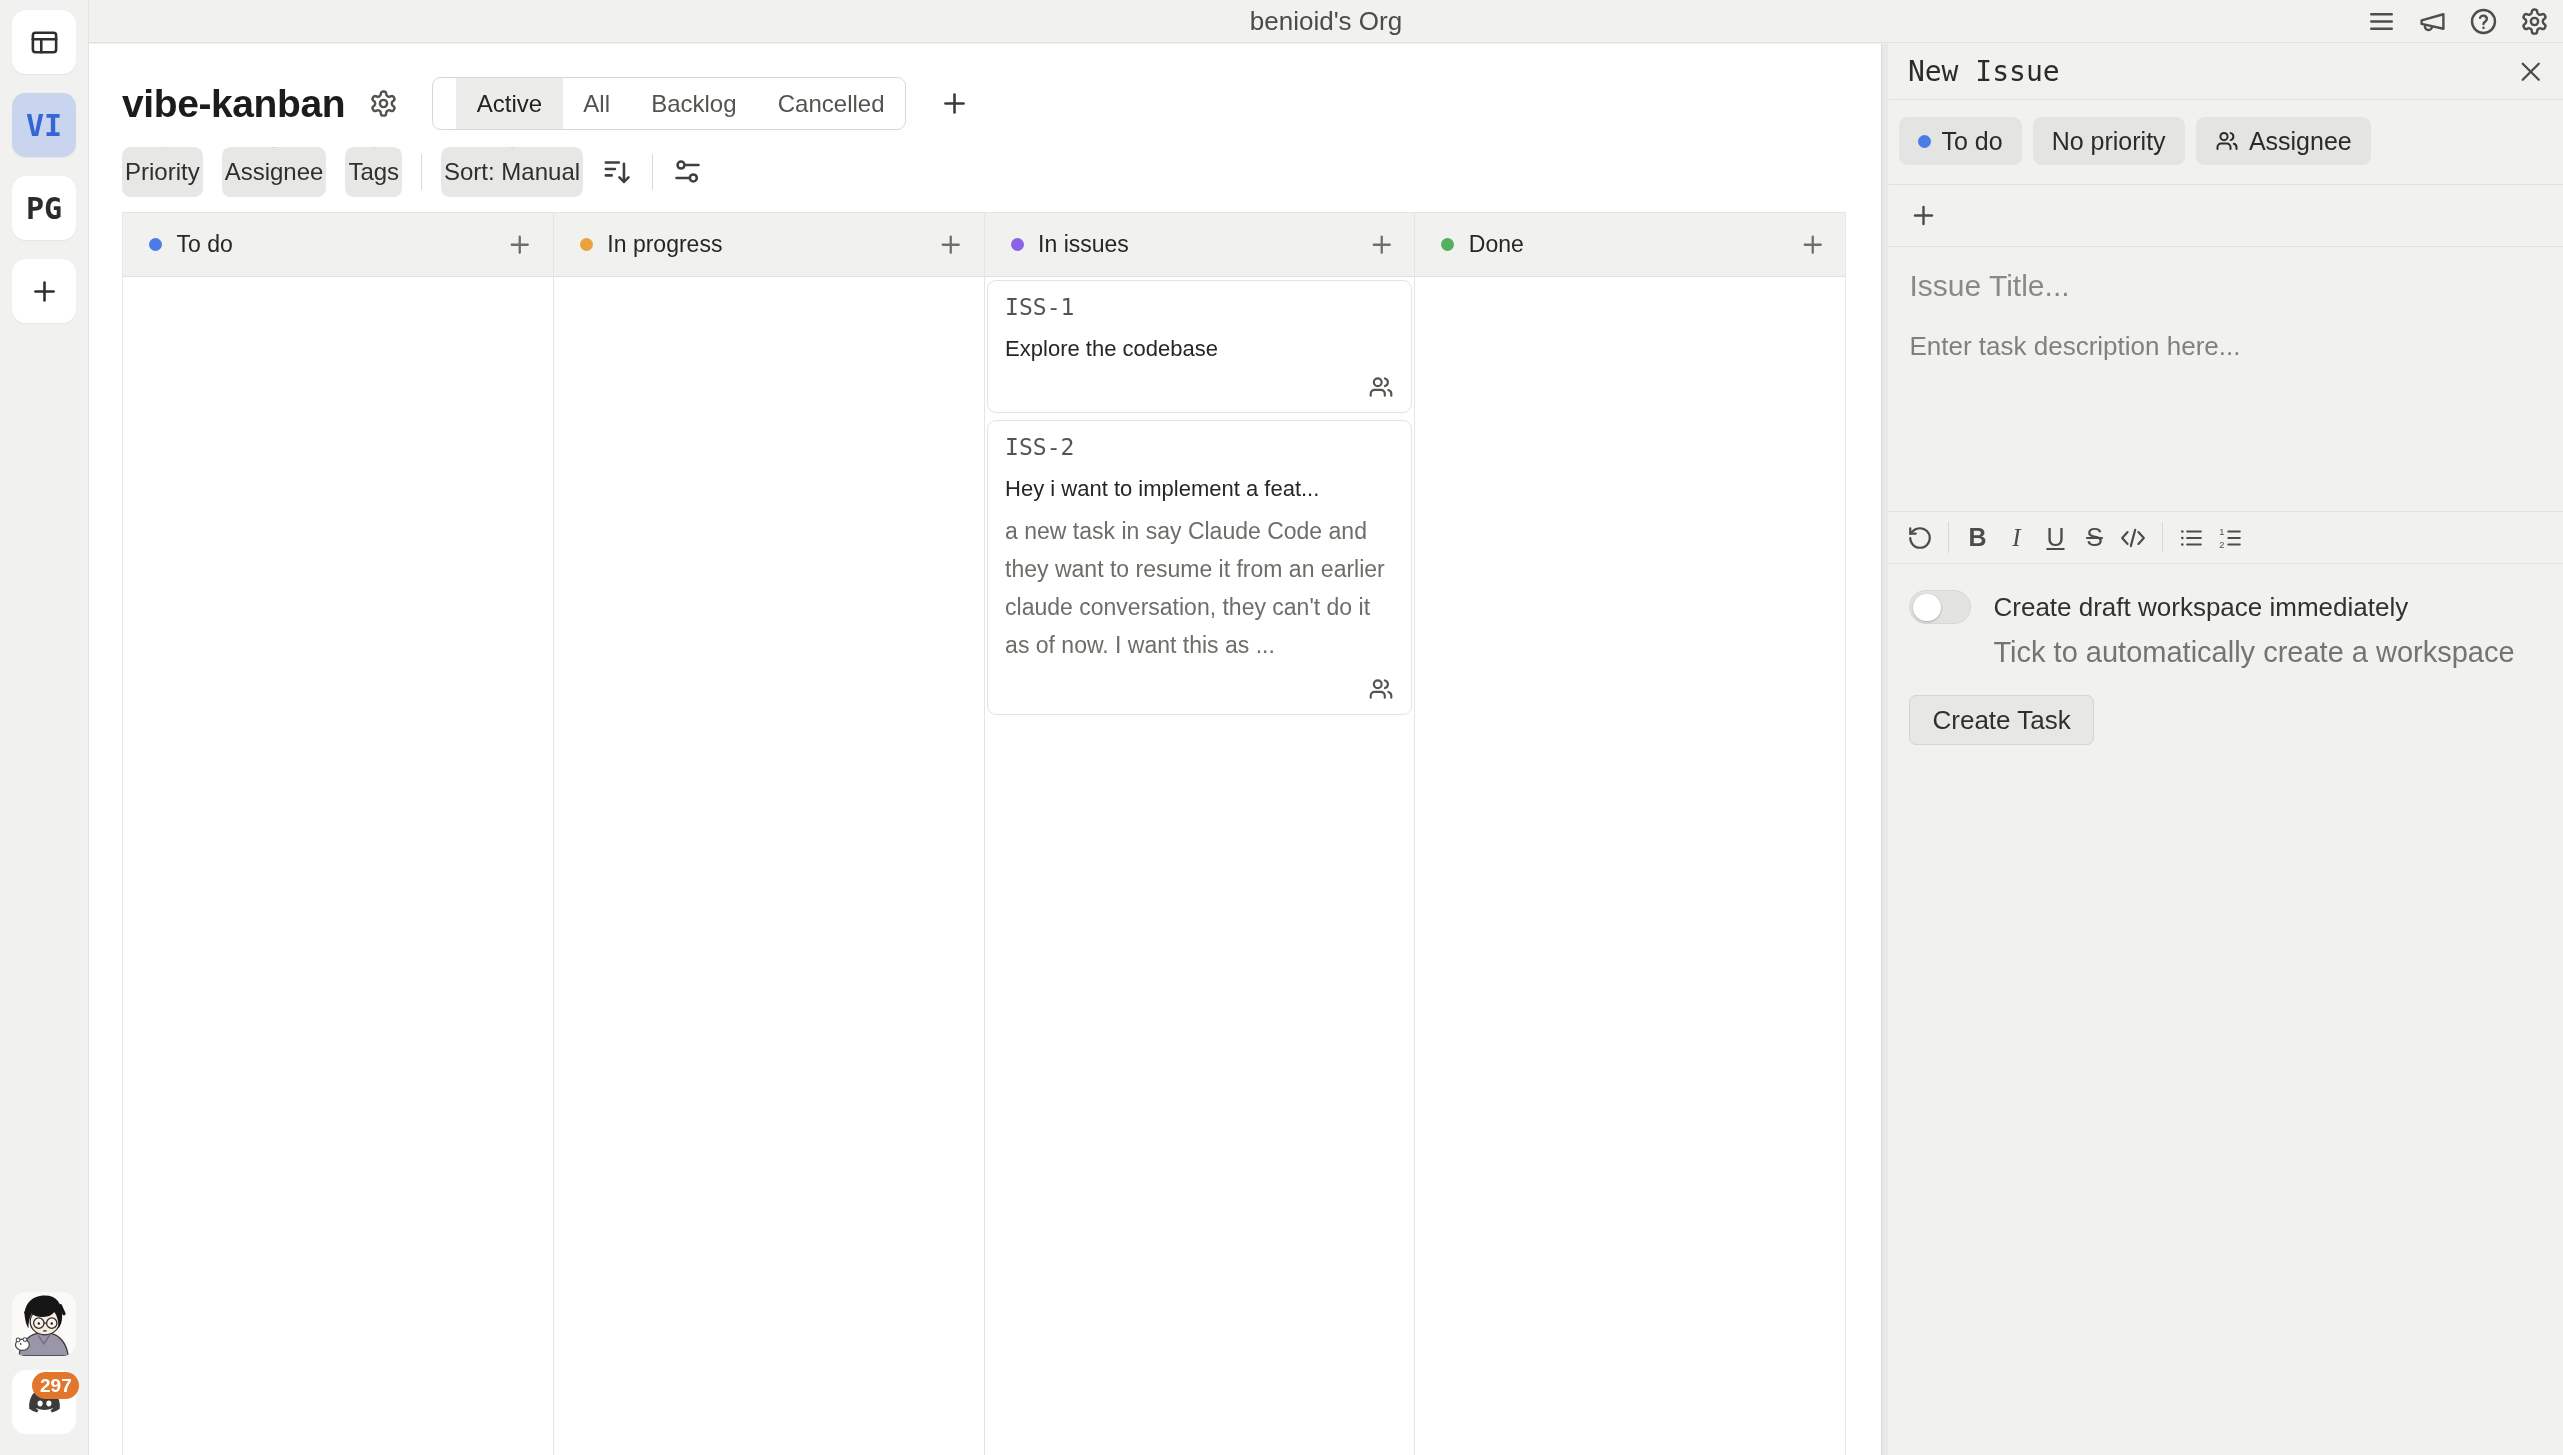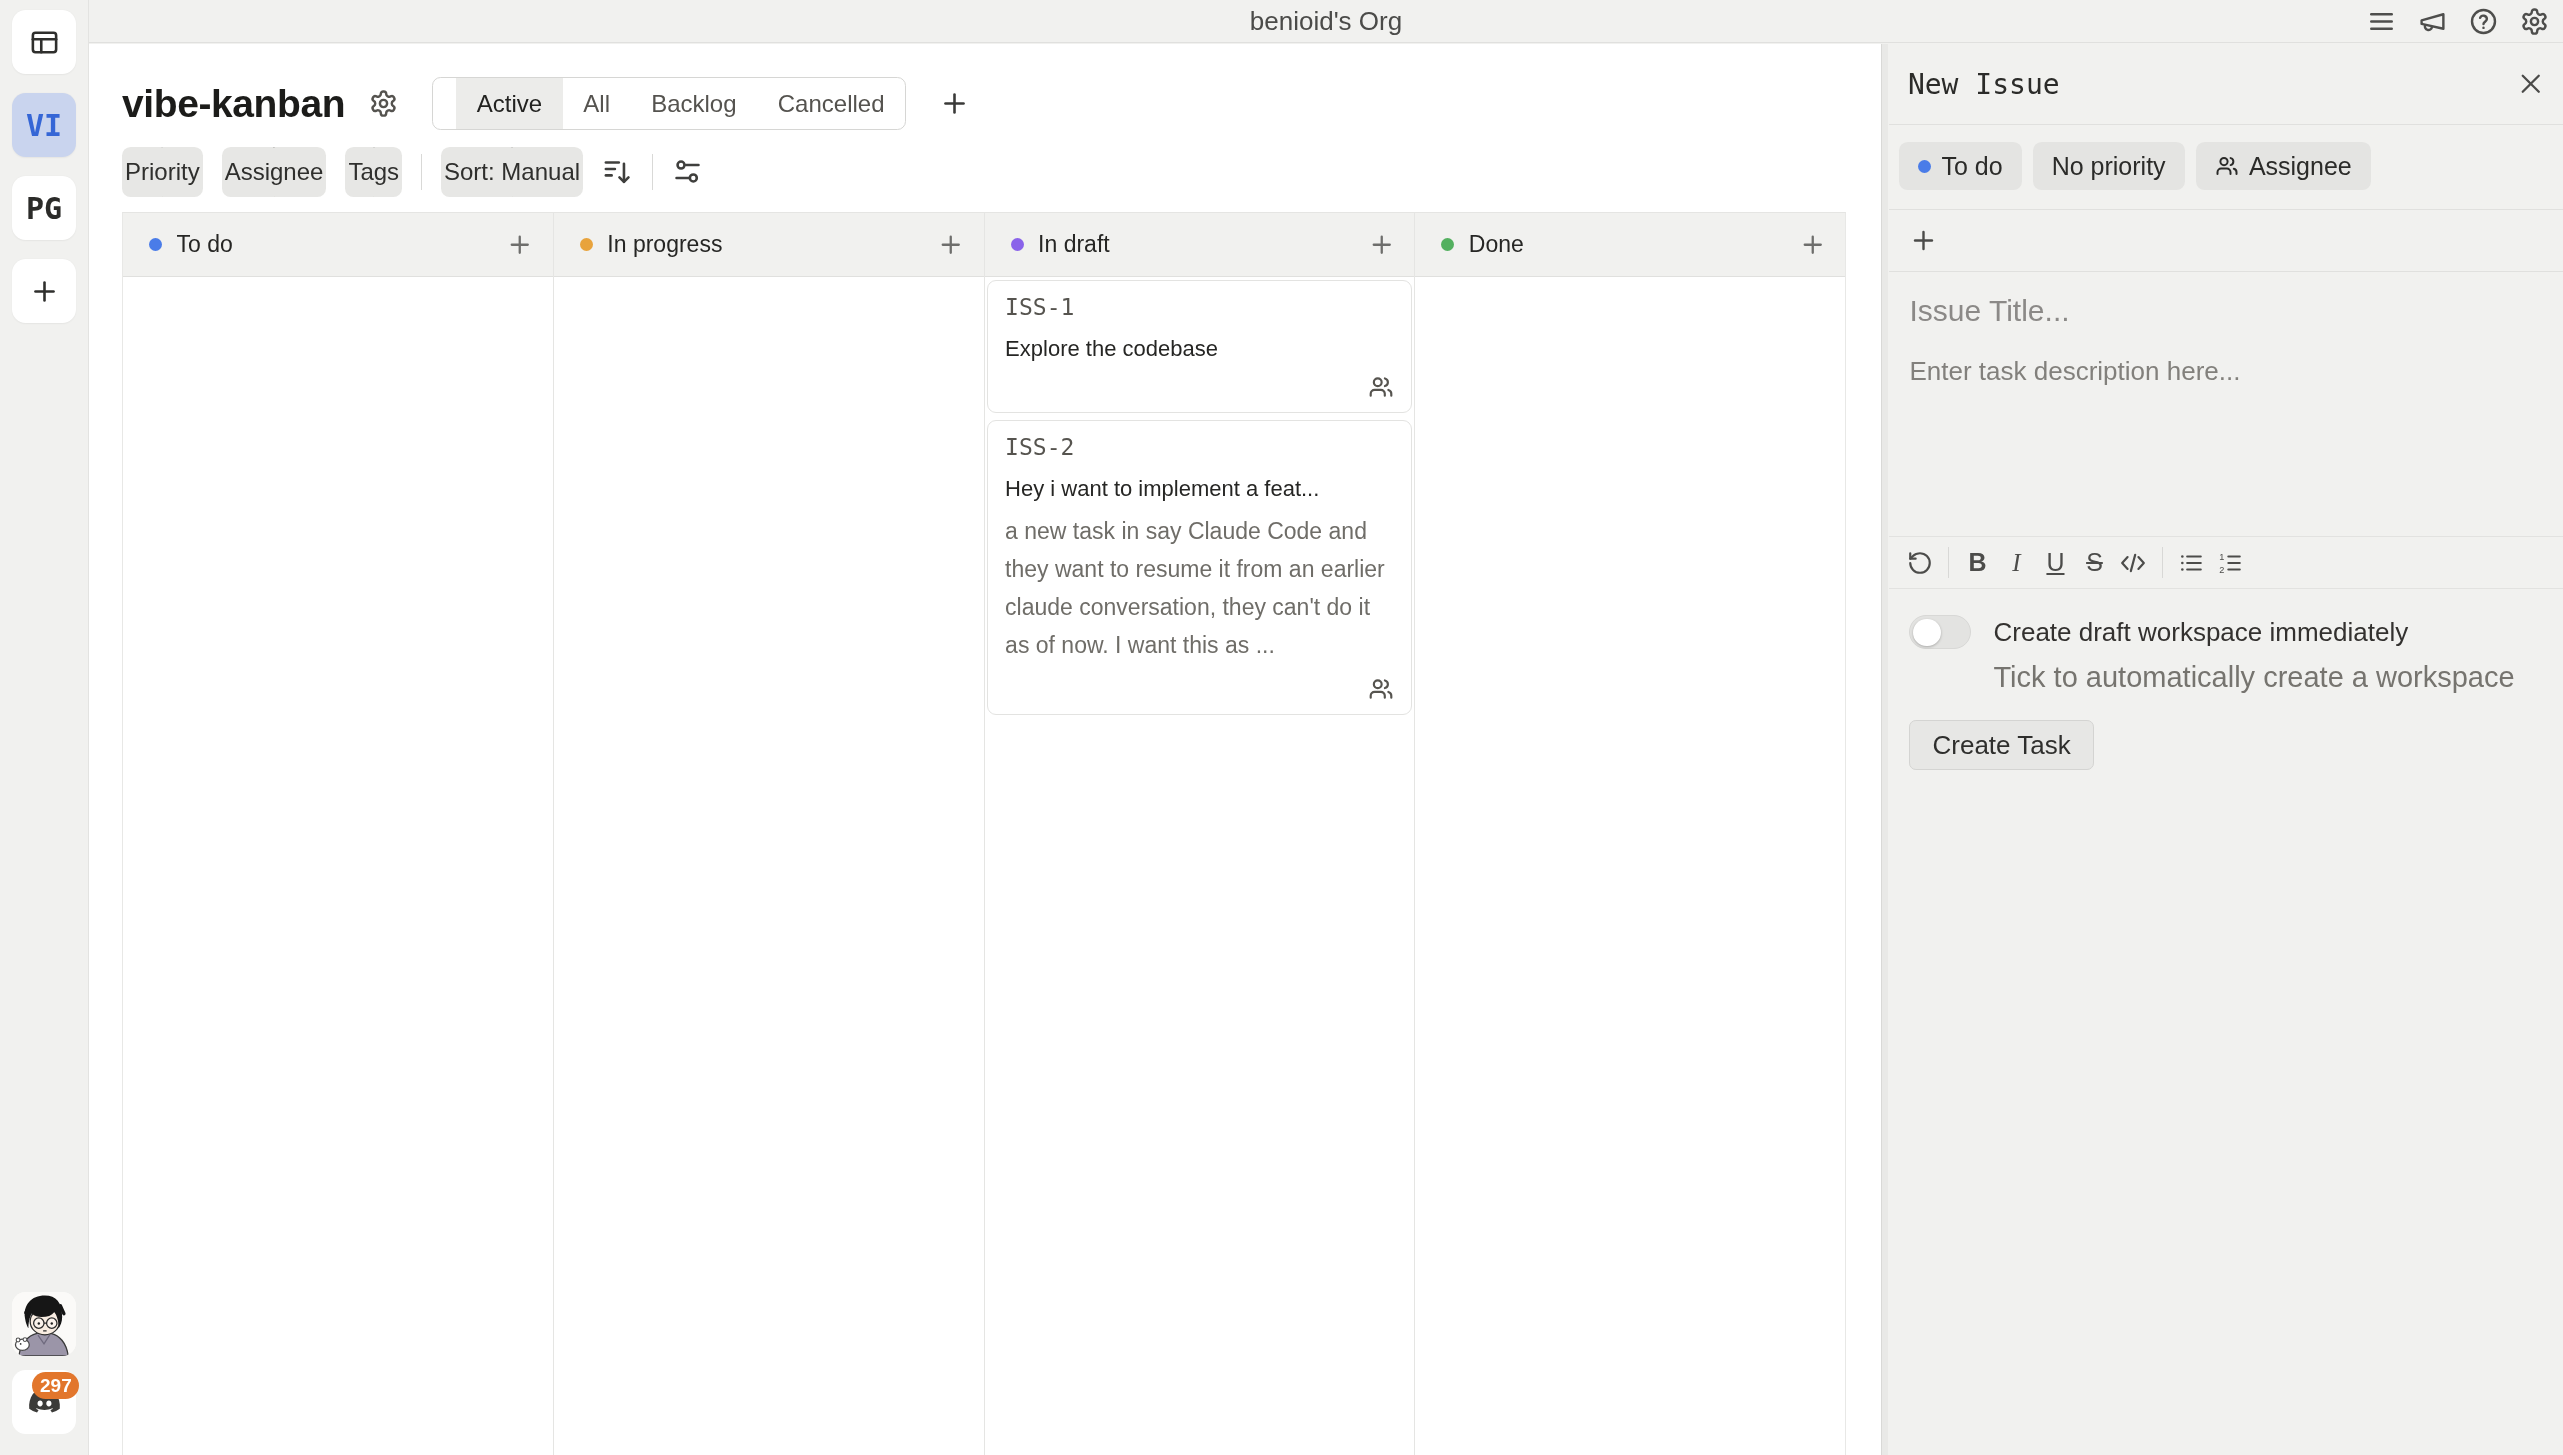--- a/index.html
+++ b/index.html
@@ -81,21 +81,21 @@
   .card-title { font-size:22px; color:#262624; margin-top:15.5px; white-space:nowrap; overflow:hidden; }
   .card-desc { font-size:23px; line-height:38px; color:#6f6d68; margin-top:10.3px; }
   .card-users { align-self:flex-end; margin-top:12px; color:#56544f; background:none; border:none; cursor:pointer; }
   .card-users svg { width:26px; height:26px; }
 
   
   .panel { position:fixed; right:0; top:44px; bottom:0; width:682px; background:#f1f1ef;
            border-left:0.9px solid #d9d9d7; }
   .panel-grip { position:absolute; left:0; top:0; bottom:0; width:6px; background:#e9e9e7; }
   .panel-content { position:absolute; left:6.9px; right:0; top:0; bottom:0; }
-  .p-header { height:81px; border-bottom:0.9px solid #e0e0de; display:flex; align-items:center; padding:0 19px; }
+  .p-header { height:56px; border-bottom:0.9px solid #e0e0de; display:flex; align-items:center; padding:0 19px; }
   .p-title { font-family:"DejaVu Sans Mono", monospace; font-size:28px; color:#2b2b29; }
   .p-close { margin-left:auto; background:none; border:none; color:#4b4b49; cursor:pointer; }
   .p-close svg { width:27.5px; height:27.5px; }
   .p-chips { padding:17px 10.3px 19px; border-bottom:0.9px solid #e0e0de; display:flex; gap:11px; }
   .chip { height:48px; border-radius:8.6px; background:#e4e4e2; border:none; display:flex;
           align-items:center; gap:10.3px; padding:0 19px; font-size:25px; color:#2b2b29;
           font-family:inherit; cursor:pointer; }
   .chip svg { width:24px; height:24px; color:#2b2b29; }
   .p-plus { height:62px; border-bottom:0.9px solid #e0e0de; display:flex; align-items:center; padding:0 20.6px; }
   .p-plus button { background:none; border:none; color:#4b4b49; cursor:pointer; }
@@ -330,21 +330,21 @@
               <line x1="5" y1="12" x2="19" y2="12"></line>
             </svg>
         </button>
       </div>
       <div class="col-body"></div>
     </section>
 
     <section class="col">
       <div class="col-header">
         <span class="dot" style="background: rgb(138, 99, 234);"></span>
-        <span class="col-name">In draft</span>
+        <span class="col-name">In issues</span>
         <button class="col-add">
           <svg class="ic" viewBox="0 0 24 24">
               <line x1="12" y1="5" x2="12" y2="19"></line>
               <line x1="5" y1="12" x2="19" y2="12"></line>
             </svg>
         </button>
       </div>
       <div class="col-body">
 
         <article class="card">

